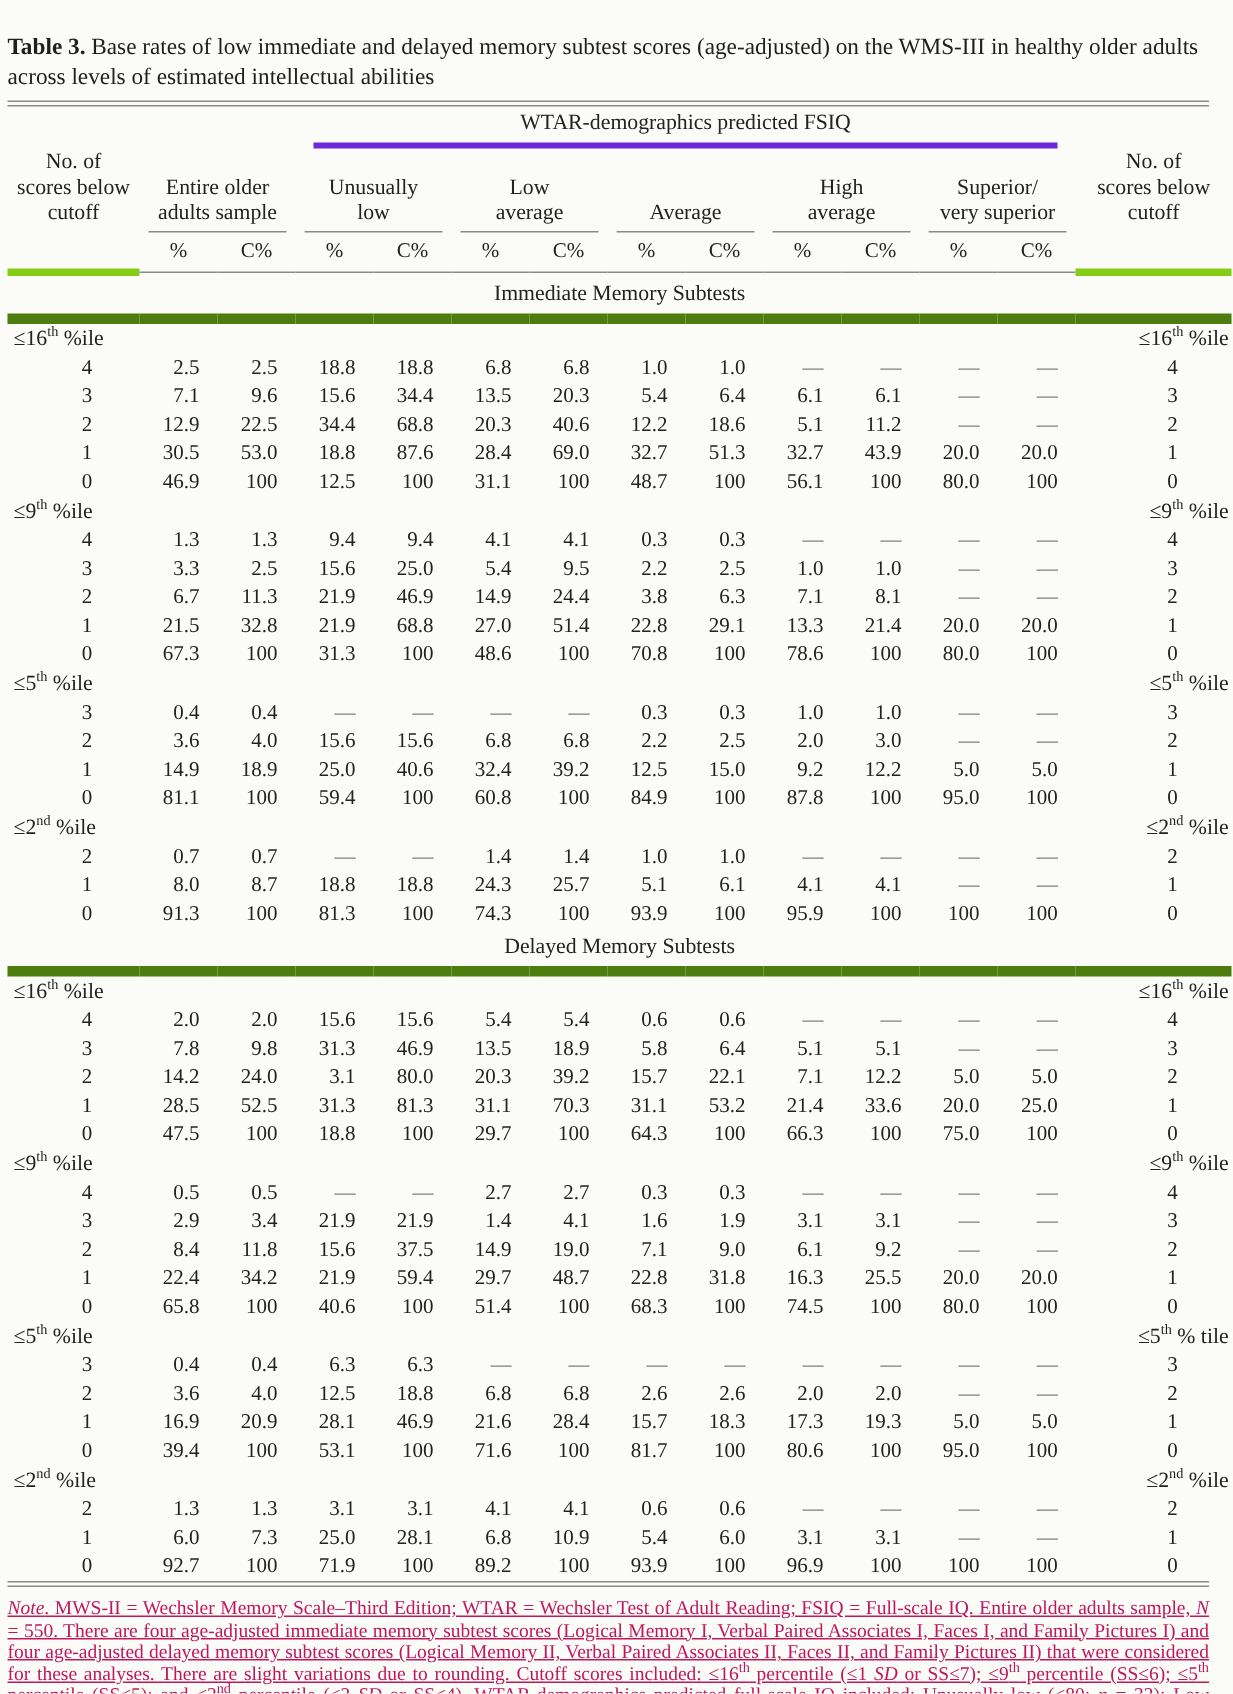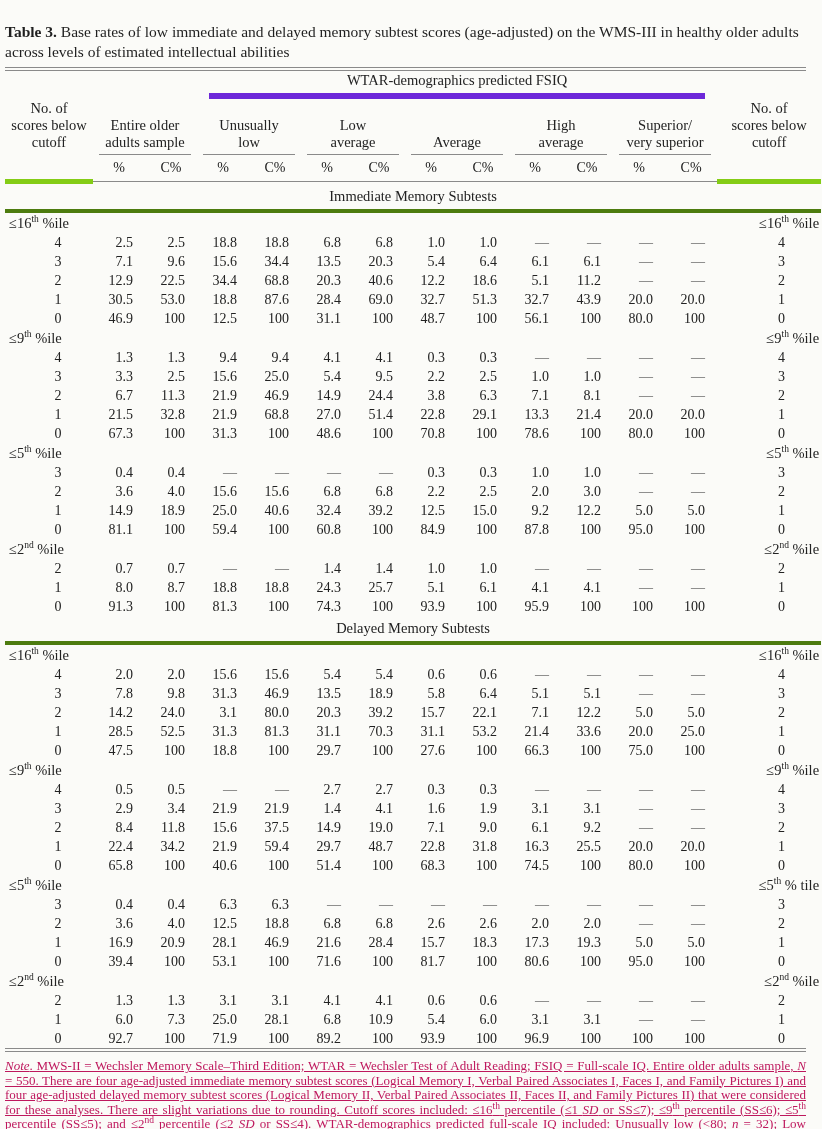--- a/index.html
+++ b/index.html
@@ -23,21 +23,21 @@
     width:816px;
     font-size:14px;
     color:#222;
   }
   table.bt td { padding:0; }
 
   
   .fsiq-row td { height:28px; vertical-align:bottom; }
   .fsiq-line {
     text-align:center; font-size:14.5px;
-    border-bottom:6px solid #6d28d9;
+    border-bottom:4px solid #6d28d9;
     padding-bottom:4px; margin:0 12px;
   }
   .groups-row td { height:56px; vertical-align:bottom; }
   .grp {
     text-align:center; white-space:pre-line; line-height:17px;
     border-bottom:1px solid #8a8a8a;
     padding-bottom:3px; margin:0 6px; font-size:14.5px;
   }
   .pc-row td {
     height:26px; vertical-align:middle; text-align:center;
@@ -45,21 +45,21 @@
   }
   .stub {
     text-align:center; vertical-align:middle !important;
     white-space:pre-line; line-height:17px; font-size:14.5px;
     border-bottom:5px solid #84cc16;
   }
 
   
   .section-row td {
     height:25px; text-align:center; vertical-align:middle;
-    border-bottom:4px solid #4d7c0f; font-size:14.5px;
+    border-bottom:7px solid #4d7c0f; font-size:14.5px;
   }
   .label-row td { height:20px; vertical-align:middle; font-size:14.5px; }
   .lab-left  { text-align:left;  padding-left:4px !important; }
   .lab-right { text-align:right; padding-right:2px !important; }
   .data-row td { height:19px; vertical-align:middle; }
   td.v { text-align:right; padding-right:12px !important; }
   td.n { text-align:center; padding-left:18px !important; }
   td.nr { text-align:center; padding-left:25px !important; }
   td.dash { color:#6b6b6b; }
 
@@ -516,21 +516,21 @@
           <td class="nr">1</td>
         </tr>
         <tr class="data-row">
           <td class="n">0</td>
           <td class="v">47.5</td>
           <td class="v">100</td>
           <td class="v">18.8</td>
           <td class="v">100</td>
           <td class="v">29.7</td>
           <td class="v">100</td>
-          <td class="v">27.6</td>
+          <td class="v">64.3</td>
           <td class="v">100</td>
           <td class="v">66.3</td>
           <td class="v">100</td>
           <td class="v">75.0</td>
           <td class="v">100</td>
           <td class="nr">0</td>
         </tr>
         <tr class="label-row">
           <td class="lab-left" colspan="7">≤9<sup>th</sup> %ile</td>
           <td class="lab-right" colspan="7">≤9<sup>th</sup> %ile</td>

